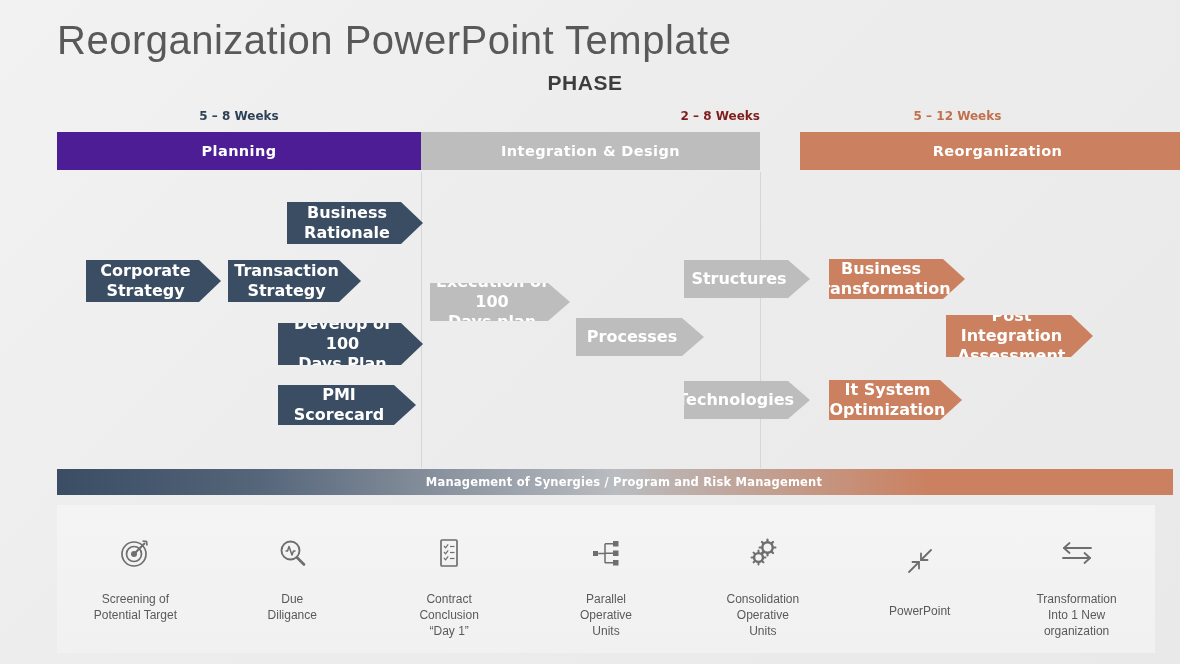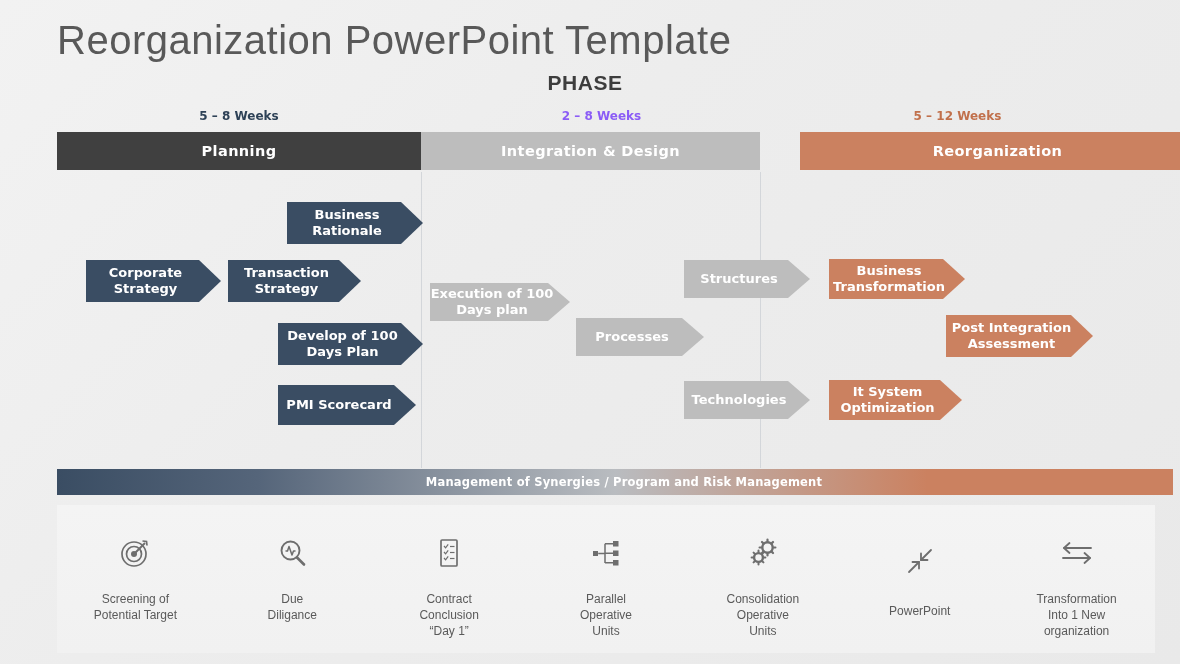--- a/index.html
+++ b/index.html
@@ -25,46 +25,46 @@
   }
   .phase-label.shift{transform:translateX(-5px);}
 
   
   .dur{
     position:absolute;top:109px;
     font-family:"DejaVu Sans", sans-serif;
     font-size:12px;font-weight:bold;text-align:center;white-space:nowrap;
   }
   .dur-1{left:57px;width:364px;color:#2e4257;}
-  .dur-2{left:432px;width:339px;color:#8b5cf6;}
+  .dur-2{left:421px;width:339px;color:#7f1d1d;text-align:right;}
   .dur-3{left:760px;width:395px;color:#c1704b;}
 
   
   .hdr{
     position:absolute;top:132px;height:38px;
     display:flex;align-items:center;justify-content:center;
     font-family:"DejaVu Sans", sans-serif;
     font-size:14.5px;font-weight:bold;color:#ffffff;letter-spacing:.4px;
   }
-  .hdr-1{left:57px;width:364px;background:#404040;}
+  .hdr-1{left:57px;width:364px;background:#4c1d95;}
   .hdr-2{left:421px;width:339px;background:#bdbdbd;}
   .hdr-3{left:800px;width:395px;background:#cb8160;}
 
   
   .vdiv{position:absolute;top:172px;width:1px;height:296px;background:#d3d6da;}
   .vdiv-a{left:421px;}
   .vdiv-b{left:760px;}
 
   
   .arrow{
     position:absolute;
     display:flex;align-items:center;
     box-sizing:border-box;
     font-family:"DejaVu Sans", sans-serif;
-    font-size:13px;font-weight:bold;color:#ffffff;
+    font-size:16px;font-weight:bold;color:#ffffff;
     line-height:1.25;
     clip-path:polygon(0 0, calc(100% - 22px) 0, 100% 50%, calc(100% - 22px) 100%, 0 100%);
     justify-content:flex-end;
   }
   .arrow .txt{display:block;width:100%;}
   .arrow.navy{background:#3a4d63;}
   .arrow.gray{background:#bdbdbd;}
   .arrow.orange{background:#cb8160;}
   .arrow.c-center .txt{text-align:center;padding-right:16px;}
 

